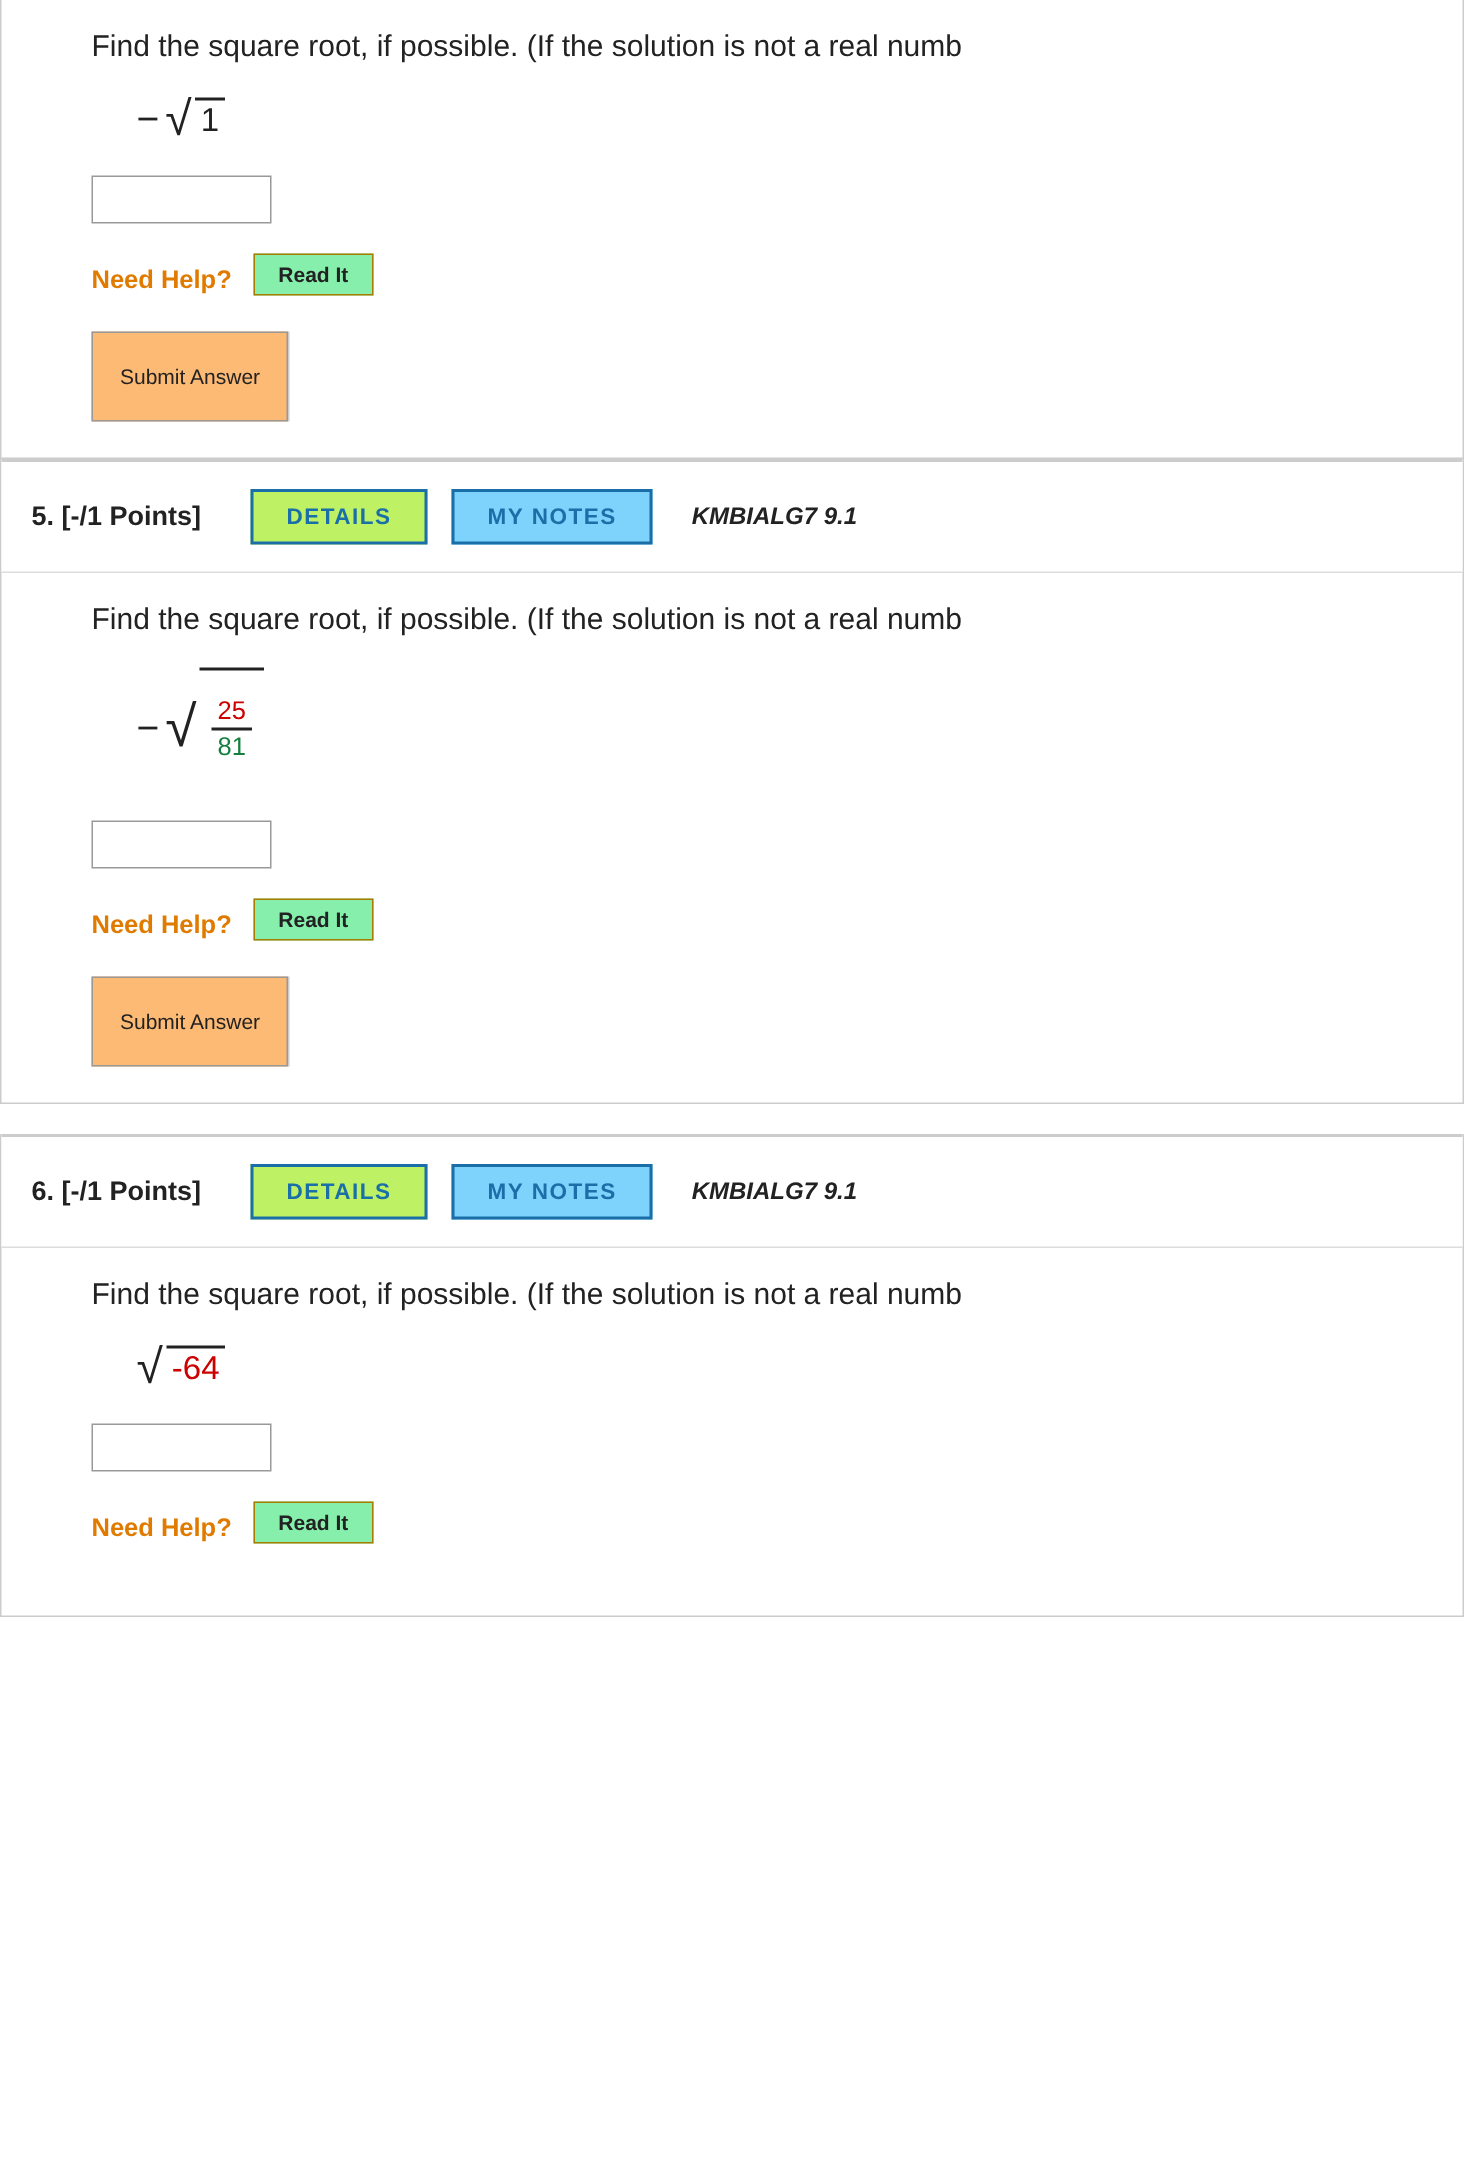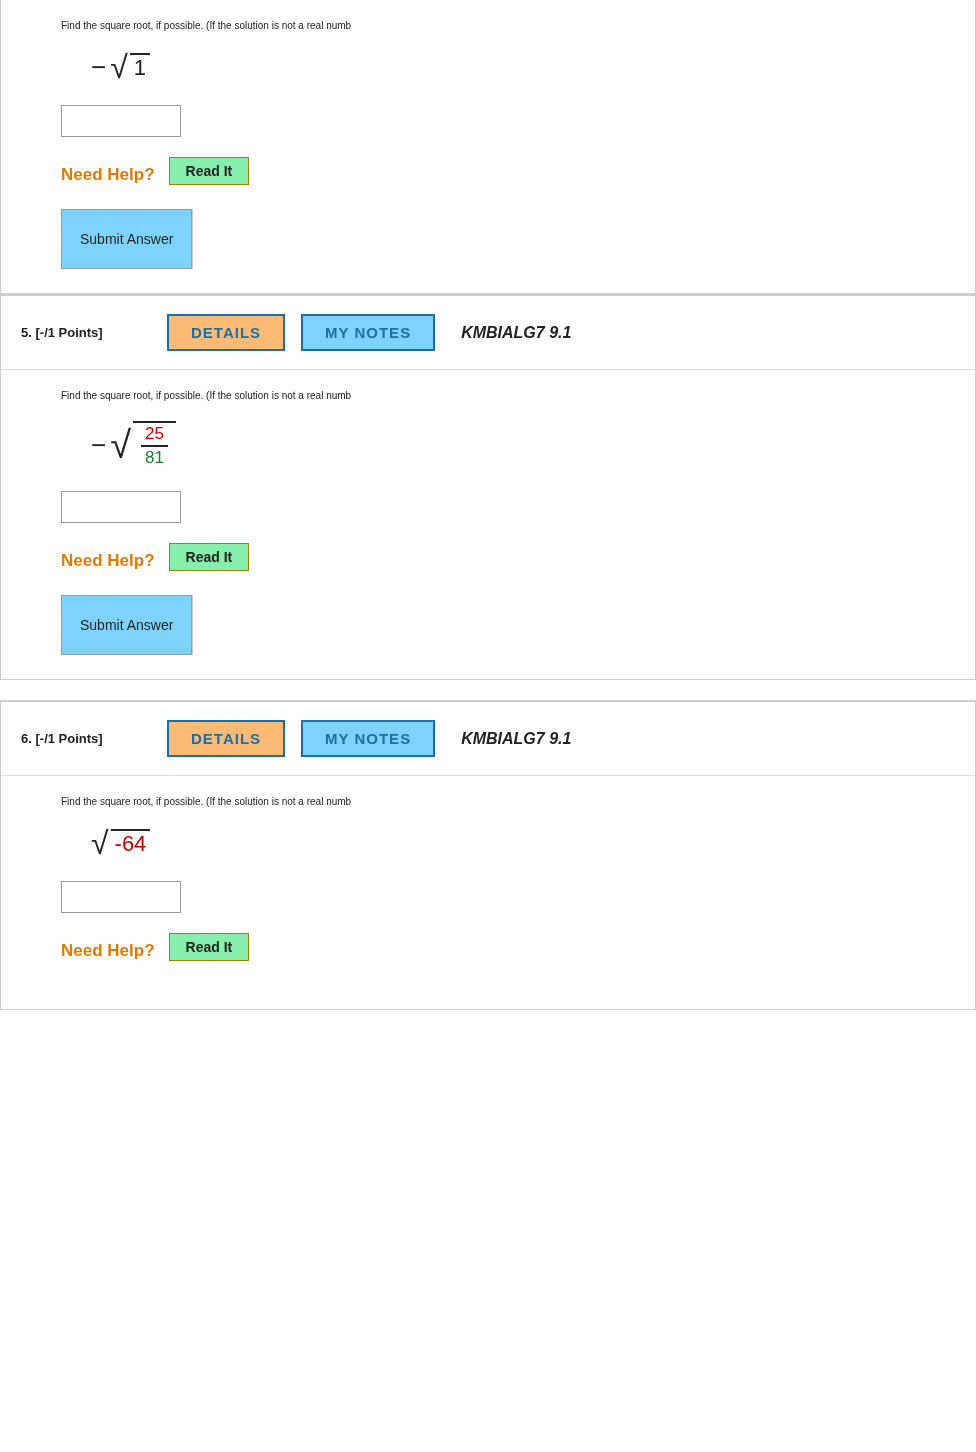--- a/index.html
+++ b/index.html
@@ -19,30 +19,30 @@
     .problem-header {
       display: flex;
       align-items: center;
       gap: 16px;
       padding: 18px 20px;
       border-top: 2px solid #ccc;
       background: #fff;
     }
 
     .problem-number {
-      font-size: 13px;
+      font-size: 18px;
       font-weight: bold;
       color: #222;
       min-width: 130px;
     }
 
     .details-btn {
       border: 2px solid #1a6fa8;
       color: #1a6fa8;
-      background: #fdba74;
+      background: #bef264;
       padding: 8px 22px;
       font-size: 15px;
       font-weight: bold;
       cursor: pointer;
       letter-spacing: 1px;
     }
 
     .mynotes-btn {
       border: 2px solid #1a6fa8;
       color: #1a6fa8;
@@ -61,21 +61,21 @@
       margin-left: 10px;
       font-style: italic;
     }
 
     .problem-body {
       padding: 20px 30px 24px 60px;
       border-top: 1px solid #ddd;
     }
 
     .problem-instruction {
-      font-size: 10px;
+      font-size: 20px;
       color: #222;
       margin-bottom: 20px;
     }
 
     .math-expression {
       font-size: 22px;
       margin: 10px 0 22px 30px;
       display: flex;
       align-items: center;
       gap: 2px;
@@ -128,21 +128,21 @@
       background: #86efac;
       border: 1px solid #a87c00;
       color: #222;
       font-size: 14px;
       font-weight: bold;
       padding: 5px 16px;
       cursor: pointer;
     }
 
     .submit-btn {
-      background: #7dd3fc;
+      background: #fdba74;
       border: 1px solid #999;
       color: #222;
       font-size: 14px;
       padding: 21px 18px;
       cursor: pointer;
     }
 
     .fraction-wrapper {
       display: inline-flex;
       flex-direction: column;
@@ -236,21 +236,21 @@
     <button class="mynotes-btn">MY NOTES</button>
     <span class="problem-code">KMBIALG7 9.1</span>
   </div>
   <div class="problem-body">
     <p class="problem-instruction">Find the square root, if possible. (If the solution is not a real numb</p>
 
     <div class="math-expression">
       <span class="neg-sign">−</span>
       <span class="sqrt-wrapper">
         <span class="sqrt-symbol" style="font-size:38px;">√</span>
-        <span class="sqrt-content" style="padding: 0 6px;">
+        <span class="sqrt-content" style="padding: 16px 6px;">
           <span class="fraction-wrapper">
             <span class="frac-num">25</span>
             <span class="frac-den">81</span>
           </span>
         </span>
       </span>
     </div>
     <input class="answer-input" type="text" style="">
     <div class="need-help-row">
       <span class="need-help-label">Need Help?</span>

